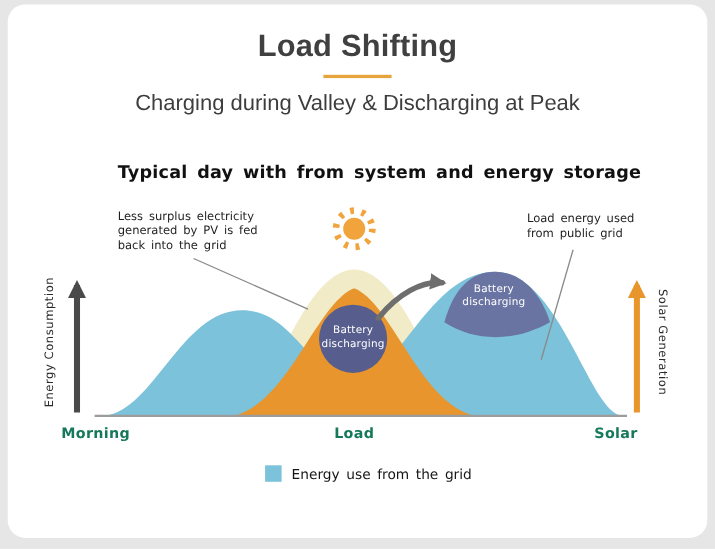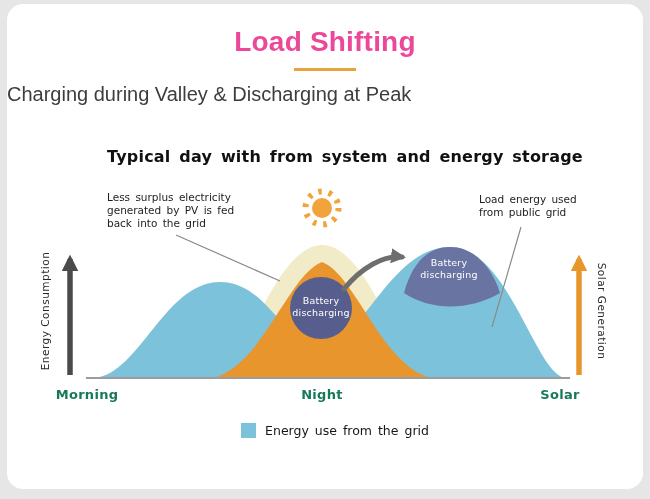--- a/index.html
+++ b/index.html
@@ -9,28 +9,28 @@
     font-family:"DejaVu Sans",sans-serif;
     overflow:hidden;
   }
   .card{
     position:absolute;left:7px;right:7px;top:4px;bottom:10px;
     background:#ffffff;border-radius:16px;
   }
   .title{
     position:absolute;top:22px;left:0;right:0;text-align:center;
     font-family:"Liberation Sans",sans-serif;font-weight:bold;
-    font-size:28px;color:#ec4899;letter-spacing:.2px;
+    font-size:28px;color:#404040;letter-spacing:.2px;
   }
   .underline{
     position:absolute;top:64px;left:50%;margin-left:-31px;
     width:62px;height:3px;background:#E8A43C;
   }
   .subtitle{
-    position:absolute;top:79px;left:0;right:0;
+    position:absolute;top:79px;left:0;right:0;text-align:center;
     font-family:"Liberation Sans",sans-serif;
     font-size:20px;color:#3d3d3d;
   }
   .heading{
     position:absolute;top:143px;left:100px;
     font-size:16px;font-weight:bold;color:#111;
     word-spacing:3px;letter-spacing:.2px;
   }
   .diagram{position:absolute;left:-7px;top:171px;width:650px;height:235px;padding-left:44px;}
   .diagram svg{position:absolute;left:0;top:0;}
@@ -118,21 +118,21 @@
     <div class="overlay batt batt-mid">
       <div>Battery</div>
       <div>discharging</div>
     </div>
     <div class="overlay batt batt-peak">
       <div>Battery</div>
       <div>discharging</div>
     </div>
 
     <div class="overlay xlab xlab-morning">Morning</div>
-    <div class="overlay xlab xlab-noon">Night</div>
+    <div class="overlay xlab xlab-noon">Load</div>
     <div class="overlay xlab xlab-night">Solar</div>
   </div>
 
   <div class="legend">
     <div class="legend-item">
       <span class="swatch swatch-grid"></span>
       <span>Energy use from the grid</span>
     </div>
   </div>
 

